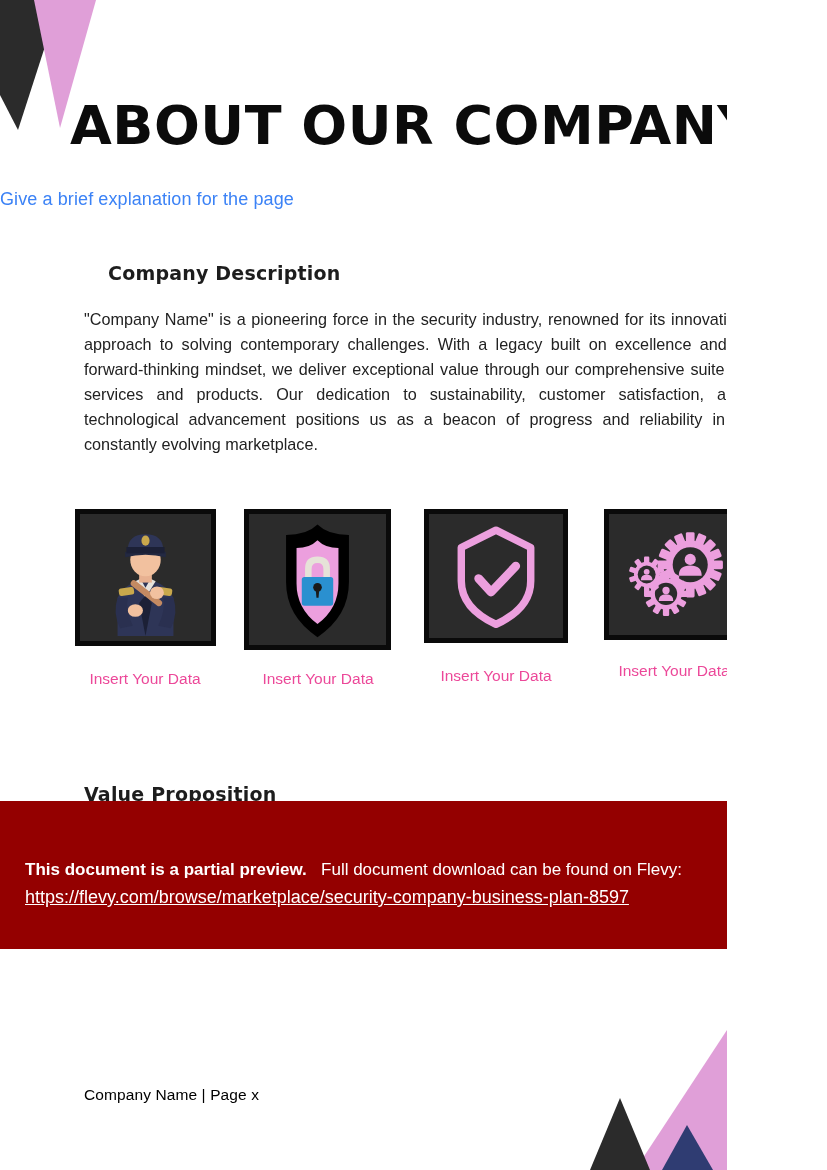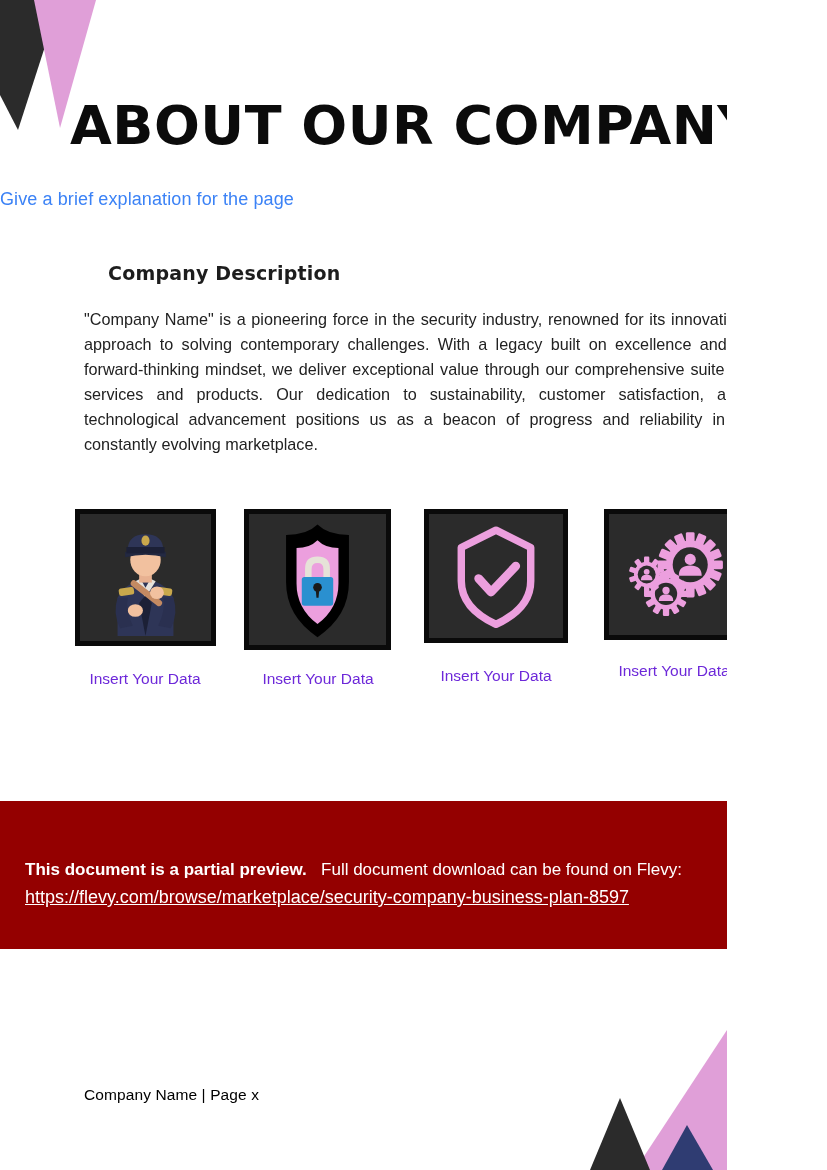--- a/index.html
+++ b/index.html
@@ -100,21 +100,21 @@
     align-items: center;
     justify-content: center;
     overflow: hidden;
   }
 
   .card-caption {
     margin-top: 16px;
     text-align: center;
     font-size: 15.5px;
     line-height: 21px;
-    color: #6d28d9;
+    color: #ec4899;
   }
 
   #card-1 { left: 0px;   width: 141px; }
   #card-2 { left: 169px; width: 147px; }
   #card-3 { left: 349px; width: 144px; }
   #card-4 { left: 529px; width: 141px; }
 
   #card-1 .card-frame { height: 137px; }
   #card-2 .card-frame { height: 141px; }
   #card-3 .card-frame { height: 134px; }
@@ -328,20 +328,21 @@
             <circle r="7.4" fill="#2B2B2B"></circle>
             <circle cx="0" cy="-2.2" r="2.4" fill="#EC9FDE"></circle>
             <path d="M-4.8 4.7 Q-4.8 0.3 0 0.3 Q4.8 0.3 4.8 4.7 Z" fill="#EC9FDE"></path>
           </g>
         </svg>
       </div>
       <div class="card-caption">Insert Your Data</div>
     </div>
   </div>
 
+  <h2 class="section-heading" id="value-proposition-heading">Value Proposition</h2>
 
   <p class="body-paragraph" id="value-proposition-text">business excellence and contributing positively to the broader community and environment.</p>
 
   <div class="preview-banner">
     <div class="preview-banner-inner">
       <div class="preview-line-1">
         <span class="preview-strong">This document is a partial preview.</span>
         <span>&nbsp;</span>
         <span class="preview-rest">Full document download can be found on Flevy:</span>
       </div>

